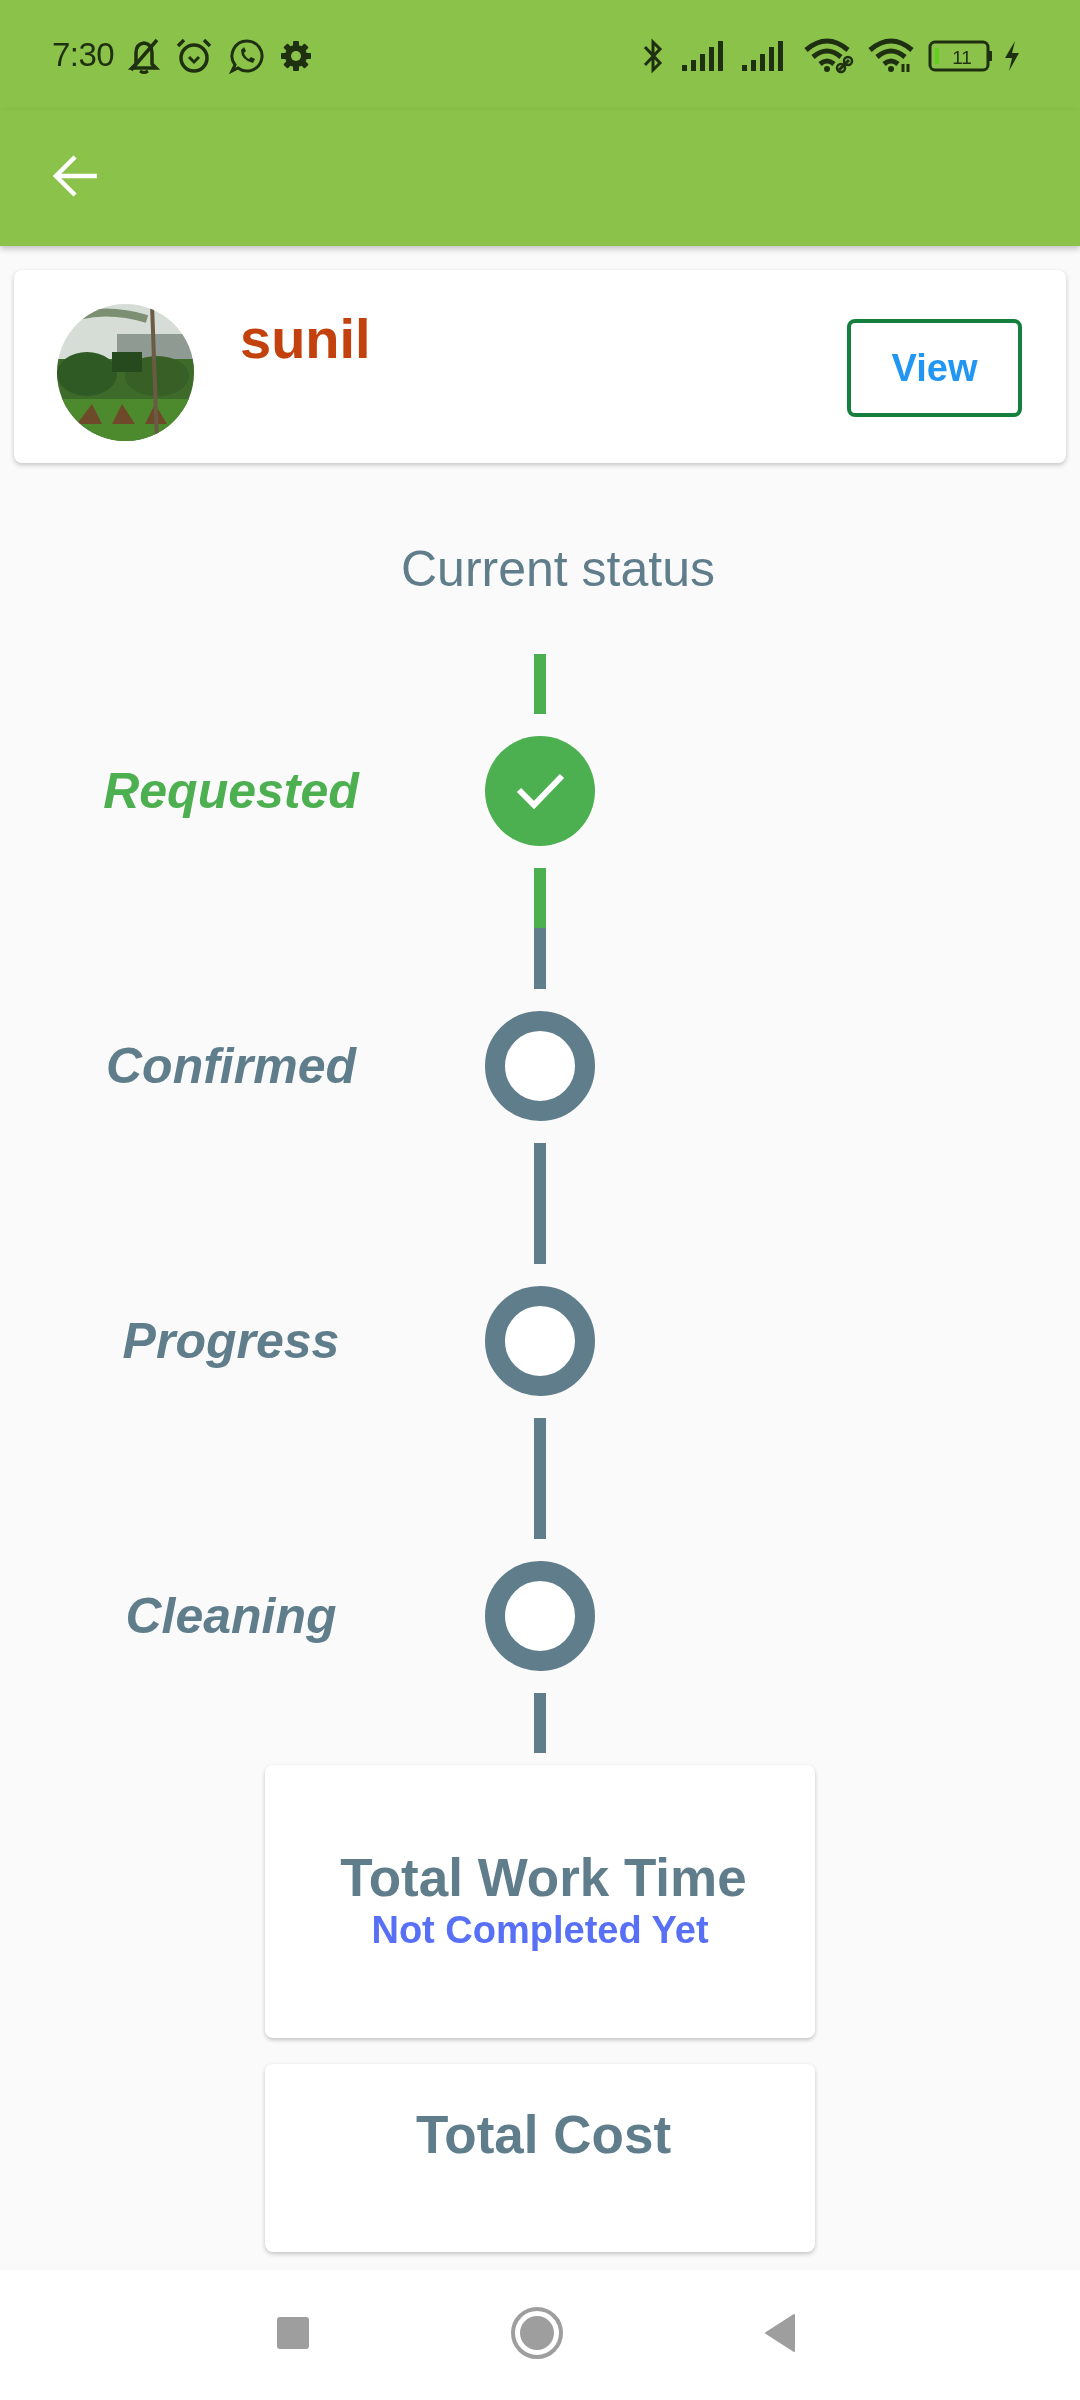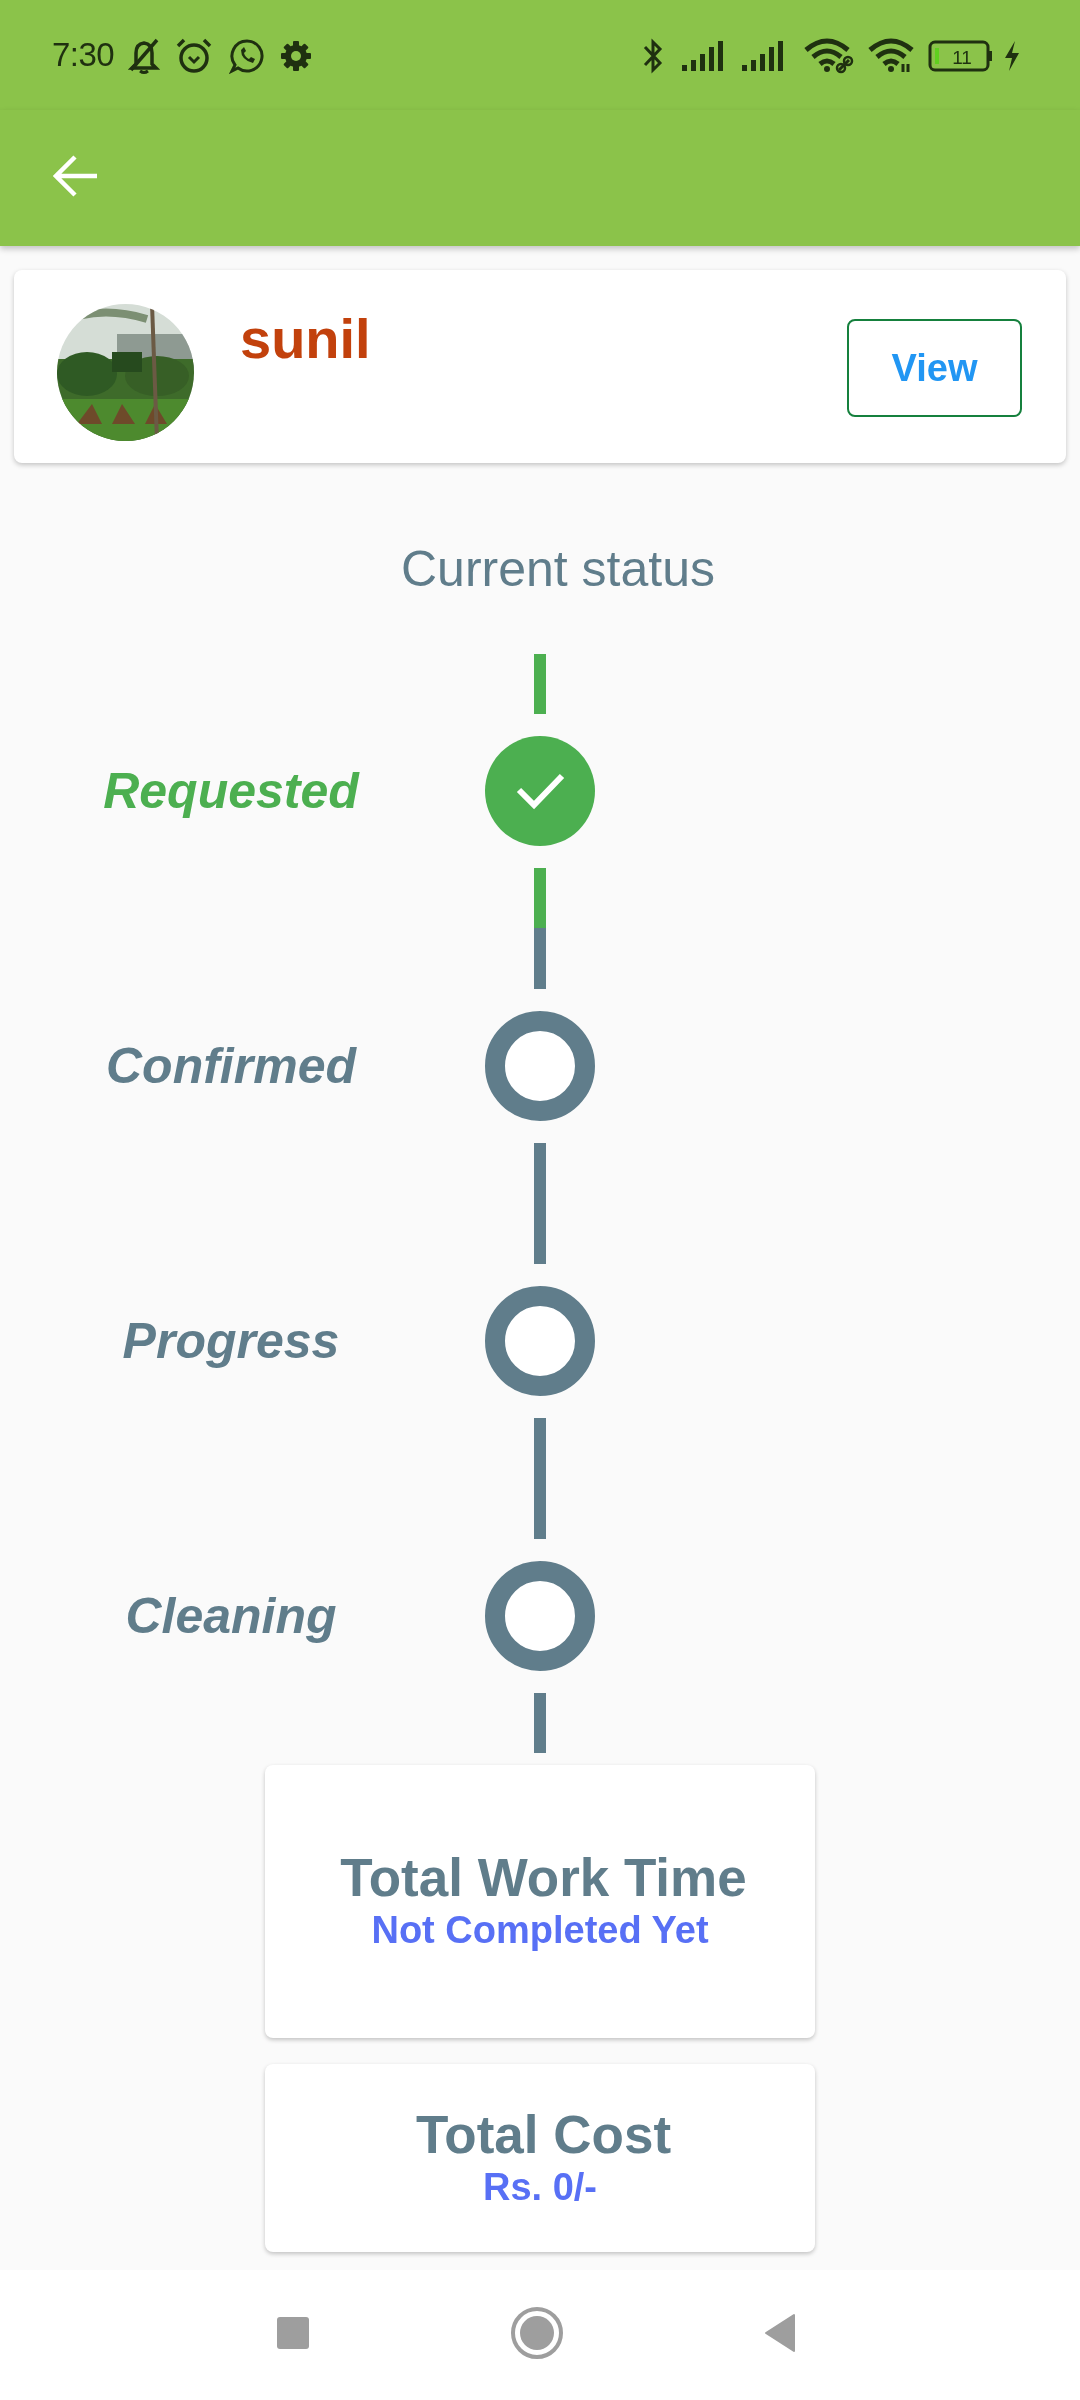--- a/index.html
+++ b/index.html
@@ -17,21 +17,21 @@
              box-shadow: 0 3px 6px rgba(0,0,0,0.22); z-index: 2; }
   .back-btn { position: absolute; left: 40px; top: 32px; width: 72px; height: 72px; display: flex; align-items: center; justify-content: center; cursor: pointer; }
   .app-title { position: absolute; left: 198px; top: 32px; line-height: 72px; font-size: 49px; color: #FFFFFF; font-weight: normal; }
 
   
   .profile-card { position: absolute; left: 14px; top: 270px; width: 1052px; height: 193px; background: #FFFFFF;
                   border-radius: 8px; box-shadow: 0 2px 5px rgba(0,0,0,0.22); }
   .avatar { position: absolute; left: 43px; top: 34px; width: 137px; height: 137px; border-radius: 50%; overflow: hidden; }
   .profile-name { position: absolute; left: 226px; top: 36px; font-size: 56px; font-weight: bold; color: #c2410c; }
   .profile-service { position: absolute; left: 226px; top: 104px; font-size: 42px; color: #212121; }
-  .view-btn { position: absolute; left: 833px; top: 49px; width: 175px; height: 98px; border: 2px solid #15803d;
+  .view-btn { position: absolute; left: 833px; top: 49px; width: 175px; height: 98px; border: 4px solid #15803d;
               border-radius: 8px; background: #FFFFFF; display: flex; align-items: center; justify-content: center;
               color: #2196F3; font-size: 38px; font-weight: bold; cursor: pointer; }
 
   
   .section-title { position: absolute; left: 0; top: 540px; width: 1080px; text-align: center; font-size: 50px; color: #607D8B; padding-left: 36px; }
 
   
   .seg { position: absolute; left: 534px; width: 12px; background: #607D8B; }
   .seg.green { background: #4CAF50; }
   .node { position: absolute; left: 485px; width: 110px; height: 110px; border-radius: 50%; }
@@ -213,21 +213,20 @@
   <div class="node pending" style="top:1561px;"></div>
 </div>
 
 <div class="sum-card" style="top:1765px;height:273px;">
   <div class="sum-title" style="top:82px;">Total Work Time</div>
   <div class="sum-value" style="top:144px;">Not Completed Yet</div>
 </div>
 
 <div class="sum-card" style="top:2064px;height:188px;">
   <div class="sum-title" style="top:40px;">Total Cost</div>
-  <div class="sum-value" style="top:102px;">Rs. 0/-</div>
 </div>
 
 <div class="nav-bar">
   <div class="nav-btn" style="left:233px;">
     <span>
       <svg width="36" height="36" viewBox="0 0 36 36">
           <rect x="2" y="2" width="32" height="32" rx="3" fill="#9E9E9E"></rect>
         </svg>
     </span>
   </div>

